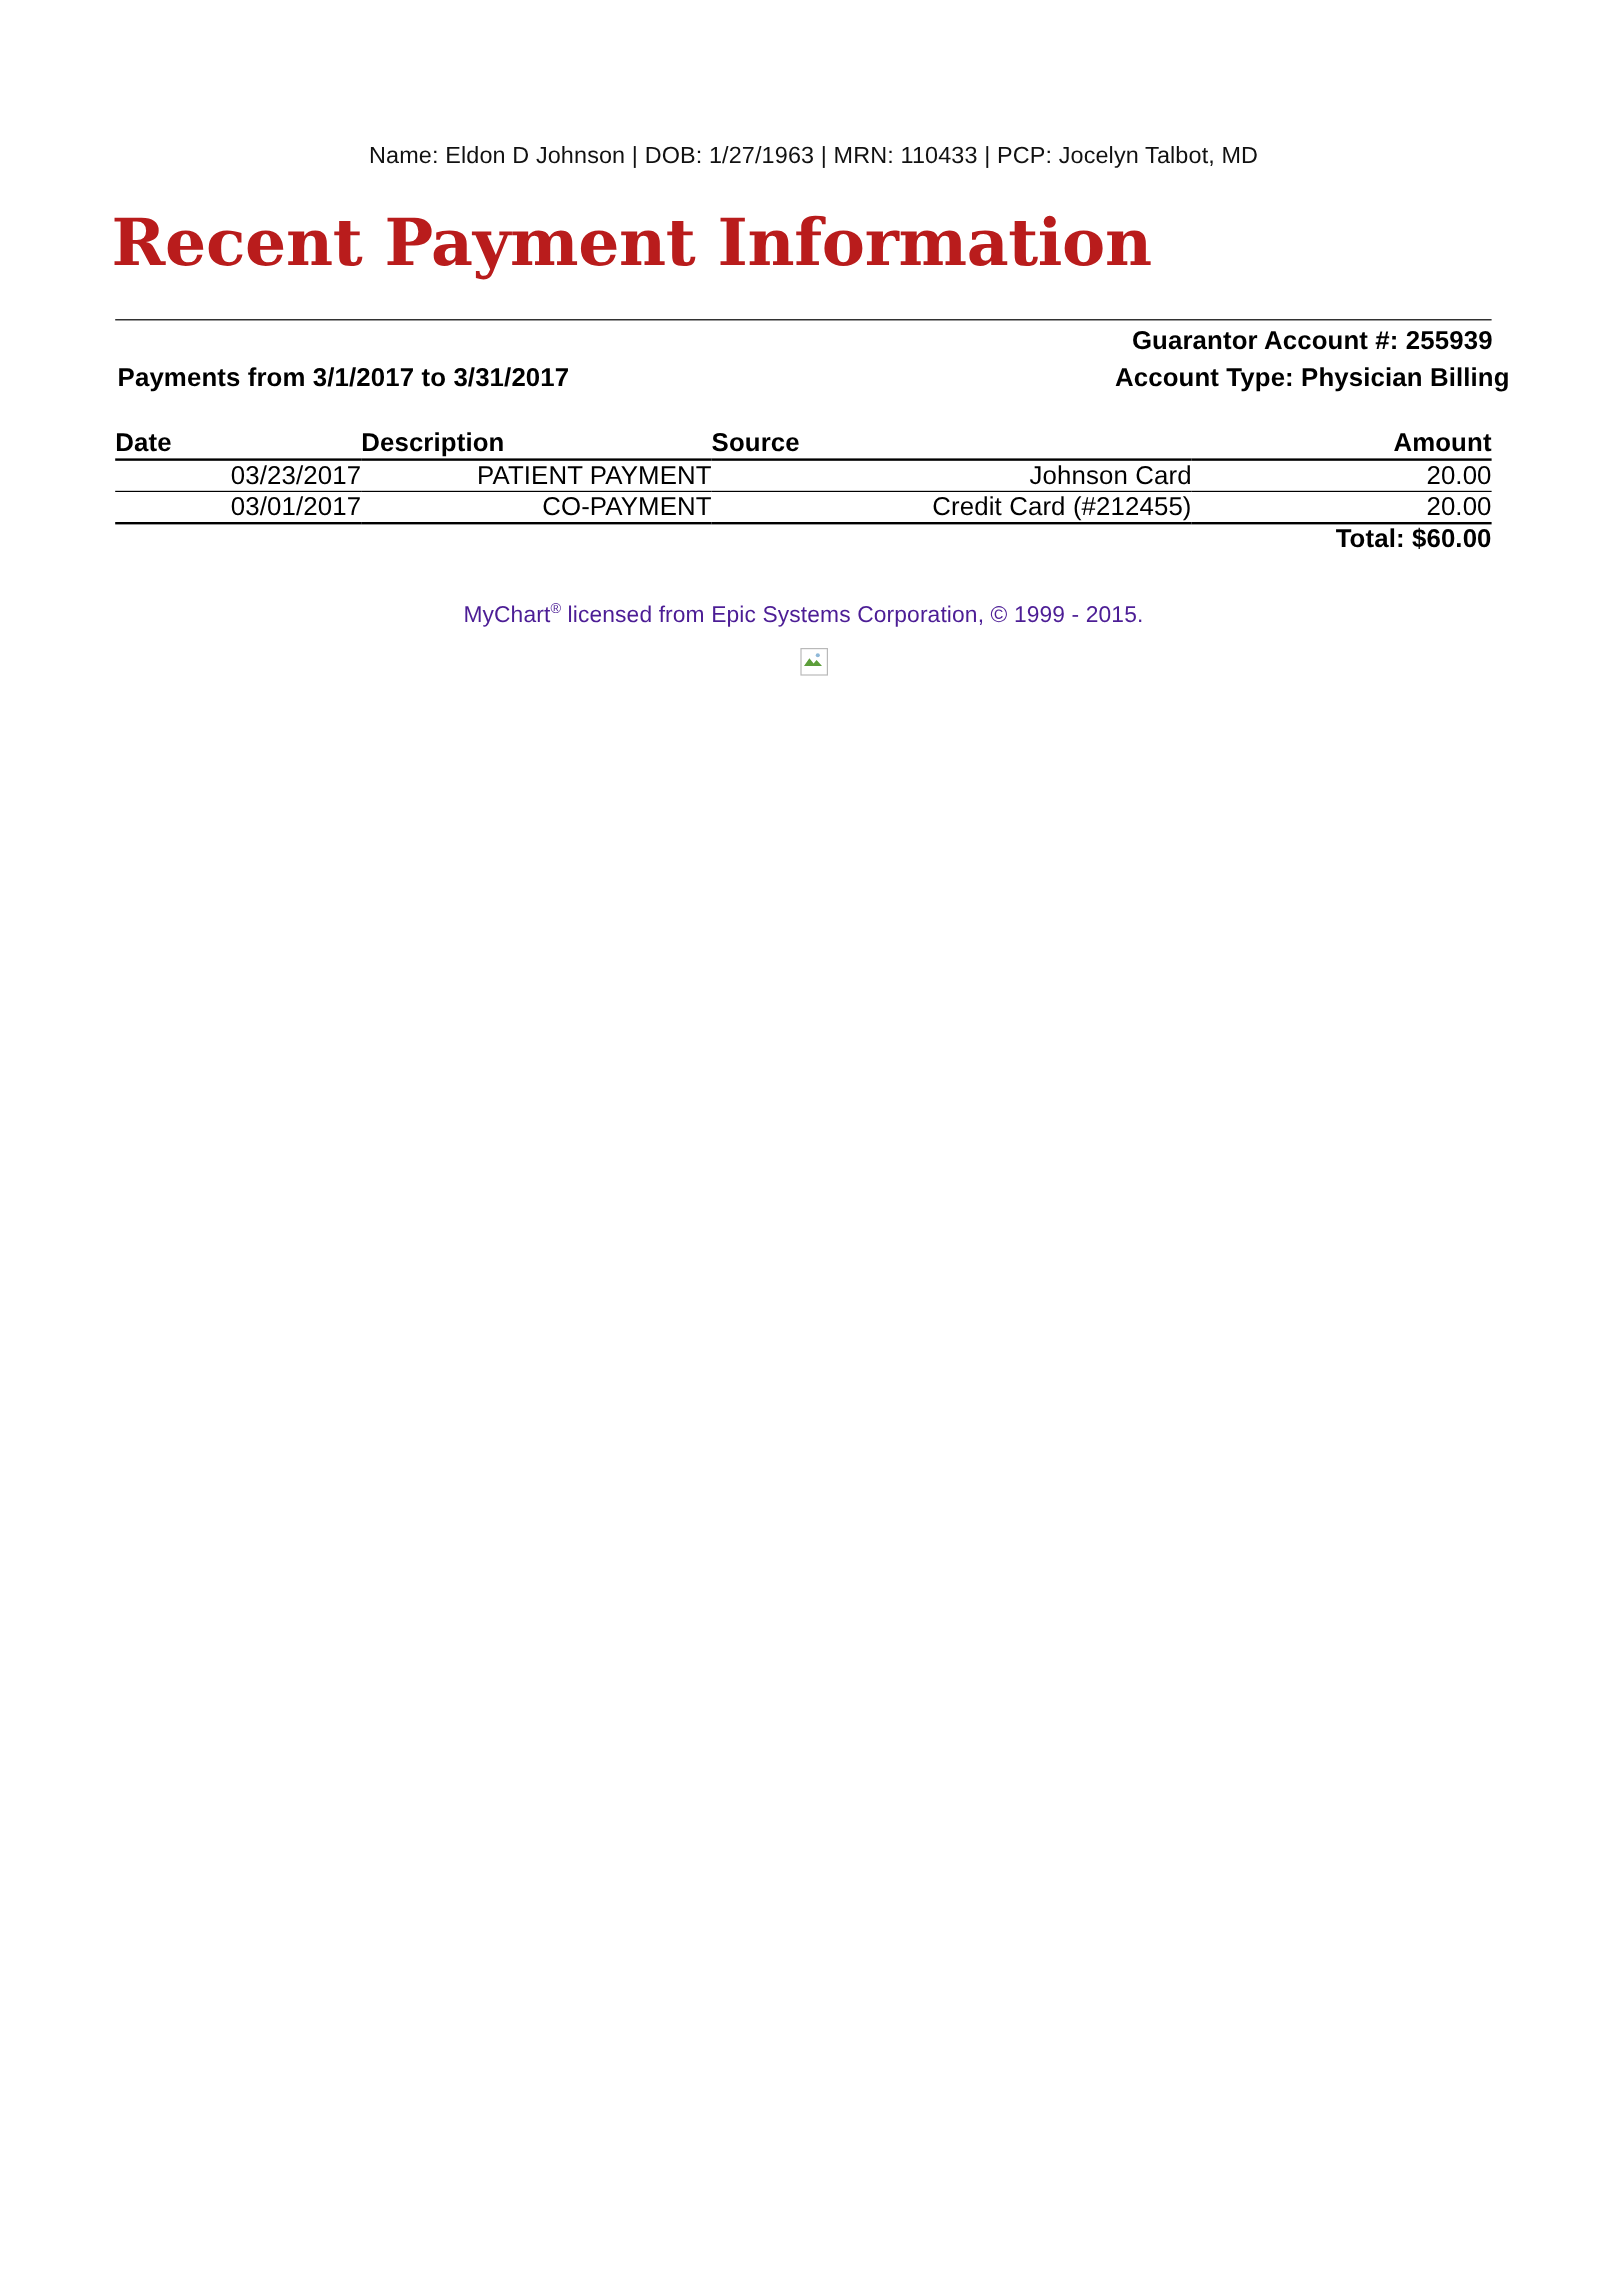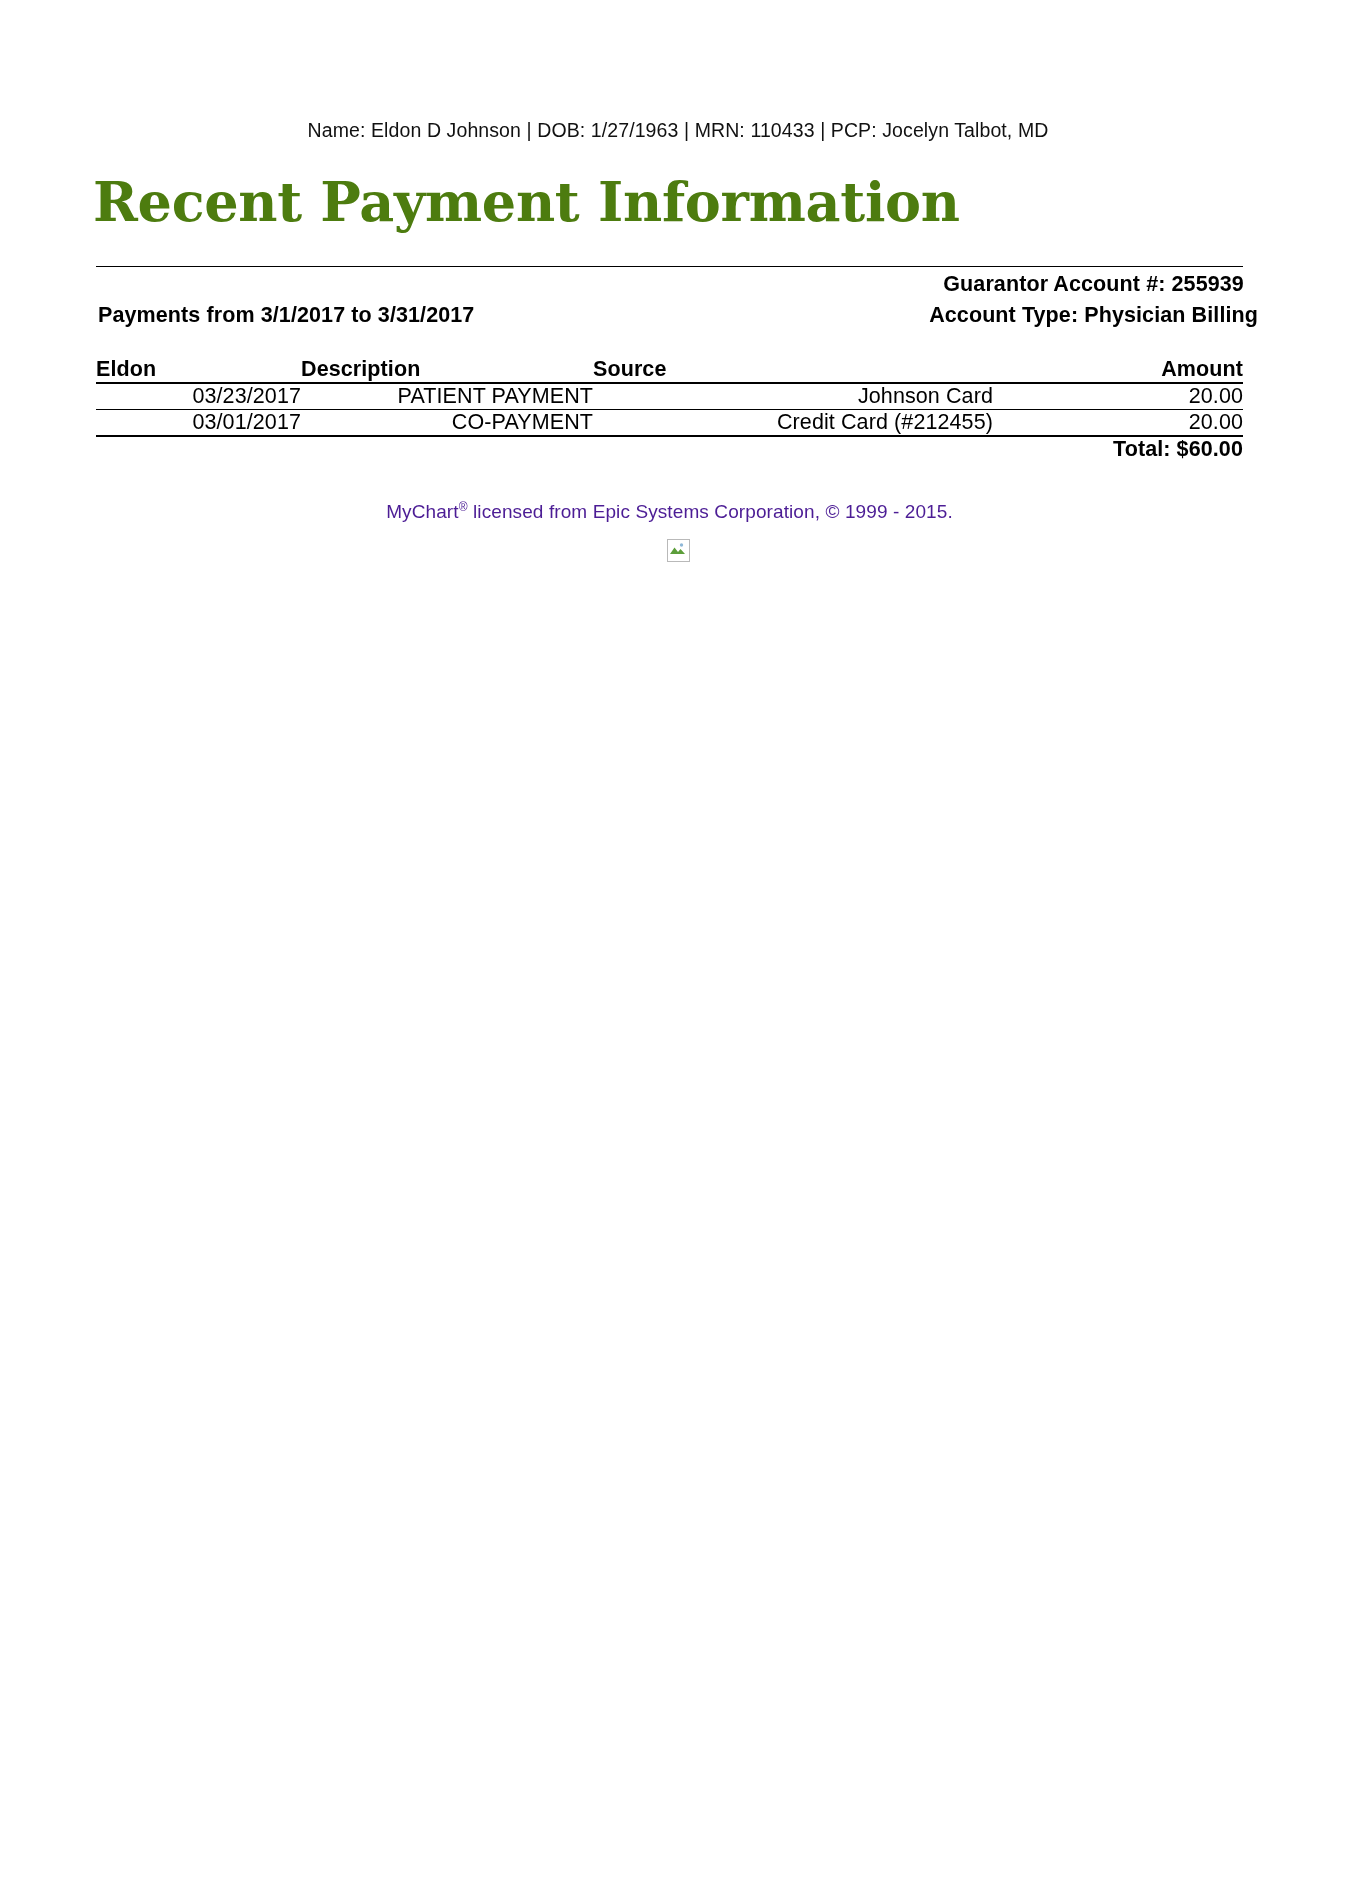--- a/index.html
+++ b/index.html
@@ -43,21 +43,21 @@
 
   
   .report-title {
     font-family: "DejaVu Serif", "Liberation Serif", serif;
     font-size: 54px;
     font-weight: 700;
     line-height: 1.0;
     letter-spacing: -0.3px;
     margin-top: 32px;
     margin-left: -5px;
-    color: #4d7c0f;
+    color: #b91c1c;
   }
 
   .title-rule {
     border-top: 1.6px solid #000000;
     margin-top: 16px;
     width: 1147px;
     margin-left: -2px;
   }
 
   
@@ -202,21 +202,21 @@
 
     <table class="payments">
       <colgroup>
         <col class="col-date">
         <col class="col-desc">
         <col class="col-source">
         <col class="col-amount">
       </colgroup>
       <thead>
         <tr>
-          <th>Eldon</th>
+          <th>Date</th>
           <th>Description</th>
           <th>Source</th>
           <th class="amount">Amount</th>
         </tr>
       </thead>
       <tbody>
         <tr>
           <td>03/23/2017</td>
           <td>PATIENT PAYMENT</td>
           <td>Johnson Card</td>

